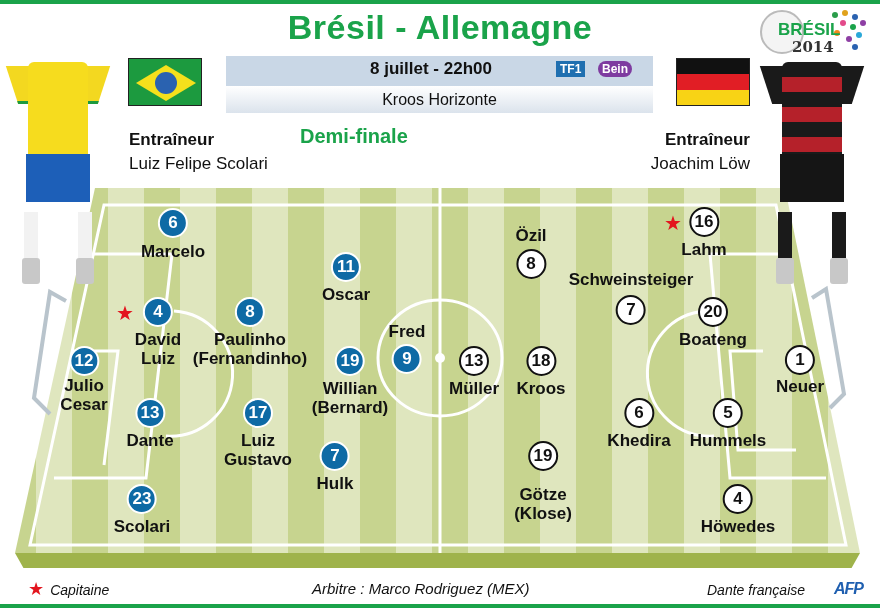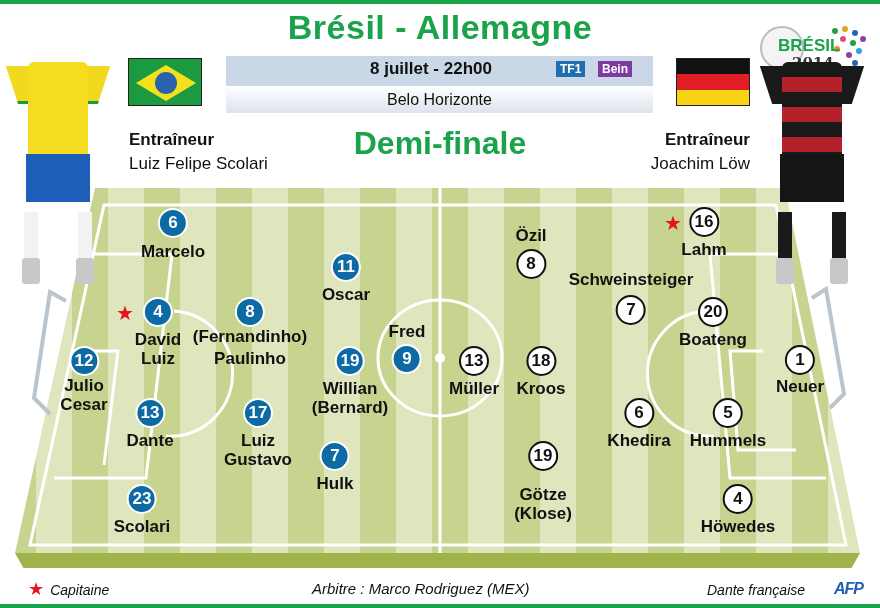--- a/index.html
+++ b/index.html
@@ -6,33 +6,33 @@
   body { width: 880px; height: 608px; background: #ffffff; position: relative; overflow: hidden; font-family: "Liberation Sans", sans-serif; color: #111; }
   .topbar { position: absolute; left: 0; top: 0; width: 880px; height: 4px; background: #1aa34a; }
   .botbar { position: absolute; left: 0; bottom: 0; width: 880px; height: 4px; background: #1aa34a; }
   .title { position: absolute; left: 220px; top: 8px; width: 440px; text-align: center; font-weight: bold; font-size: 34px; color: #1aa34a; letter-spacing: 0.5px; }
   .infobox { position: absolute; left: 226px; top: 56px; width: 427px; height: 54px; }
   .info-date { height: 30px; background: #c9d7e6; position: relative; font-weight: bold; font-size: 17px; text-align: center; line-height: 26px; }
   .info-date .date-text { position: absolute; left: 120px; width: 170px; text-align: center; }
   .info-venue { height: 27px; background: linear-gradient(#ffffff, #dbe3ec); font-size: 16px; text-align: center; line-height: 27px; }
   .badge { position: absolute; top: 5px; height: 16px; color: #fff; font-size: 12px; font-weight: bold; line-height: 16px; padding: 0 4px; }
   .badge-tf1 { left: 330px; background: #1f6fb0; }
-  .badge-bein { left: 372px; background: #7e3ba0; }
+  .badge-bein { left: 372px; background: #7e3ba0; border-radius: 8px; }
   .flag { position: absolute; border: 1px solid #222; }
   .flag-br { left: 128px; top: 58px; width: 74px; height: 48px; background: #1c9a3f; overflow: hidden; }
   .flag-br .diamond { position: absolute; left: 7px; top: 6px; width: 60px; height: 36px; background: #f5e01c; clip-path: polygon(50% 0, 100% 50%, 50% 100%, 0 50%); }
   .flag-br .globe { position: absolute; left: 26px; top: 13px; width: 22px; height: 22px; border-radius: 50%; background: #2a62b0; }
   .flag-de { left: 676px; top: 58px; width: 74px; height: 48px; background: linear-gradient(#111 0 33.3%, #e11e25 33.3% 66.6%, #f8d315 66.6%); }
   .coach { position: absolute; top: 130px; font-size: 17px; }
   .coach .lbl { font-weight: bold; display: block; }
   .coach .name { display: block; margin-top: 4px; }
   .coach-br { left: 129px; }
   .coach-de { right: 130px; text-align: right; }
-  .stage { position: absolute; left: 300px; top: 125px; width: 280px; text-align: center; color: #1aa34a; font-weight: bold; font-size: 32px; }
-  .logo { position: absolute; left: 756px; top: 22px; width: 120px; height: 54px; text-decoration: underline; }
+  .stage { position: absolute; left: 300px; top: 125px; width: 280px; color: #1aa34a; font-weight: bold; font-size: 20px; }
+  .logo { position: absolute; left: 756px; top: 6px; width: 120px; height: 54px; text-decoration: underline; }
   .logo .ball { position: absolute; left: 4px; top: 4px; width: 44px; height: 44px; border-radius: 50%; border: 2px solid #bbb; background: #f4f4f4; }
   .logo .brasil { position: absolute; left: 22px; top: 14px; font-weight: bold; color: #1aa34a; font-size: 17px; }
   .logo .year { position: absolute; left: 36px; top: 32px; font-weight: bold; color: #333; font-size: 15px; font-family: "DejaVu Serif", serif; }
   .logo .dot { position: absolute; width: 6px; height: 6px; border-radius: 50%; }
   
   .kit { position: absolute; }
   .kit-br { left: 10px; top: 62px; width: 96px; }
   .kit-de { left: 764px; top: 62px; width: 96px; }
   .shirt { position: relative; width: 96px; height: 92px; }
   .shirt .body { position: absolute; left: 18px; top: 0; width: 60px; height: 92px; border-radius: 6px 6px 0 0; }
@@ -89,21 +89,21 @@
     <div class="globe"></div>
 </div>
 <div class="flag flag-de"></div>
 
 <div class="infobox">
   <div class="info-date">
     <span class="date-text">8 juillet - 22h00</span>
     <span class="badge badge-tf1">TF1</span>
     <span class="badge badge-bein">Bein</span>
   </div>
-  <div class="info-venue">Belo Horizonte</div>
+  <div class="info-venue">Kroos Horizonte</div>
 </div>
 
 <div class="coach coach-br">
   <span class="lbl">Entraîneur</span>
   <span class="name">Luiz Felipe Scolari</span>
 </div>
 <div class="coach coach-de">
   <span class="lbl">Entraîneur</span>
   <span class="name">Joachim Löw</span>
 </div>
@@ -176,21 +176,21 @@
 <div class="player" style="left:150px;top:398px">
   <span class="num br">13</span>
   <span class="pname" style="margin-top:3px">Dante</span>
 </div>
 <div class="player" style="left:142px;top:484px">
   <span class="num br">23</span>
   <span class="pname" style="margin-top:3px">Scolari</span>
 </div>
 <div class="player" style="left:250px;top:297px">
   <span class="num br">8</span>
-  <span class="pname">(Fernandinho)</span><span class="pname" style="margin-top:3px">Paulinho</span>
+  <span class="pname" style="margin-top:3px">Paulinho</span><span class="pname">(Fernandinho)</span>
 </div>
 <div class="player" style="left:258px;top:398px">
   <span class="num br">17</span>
   <span class="pname" style="margin-top:3px">Luiz</span><span class="pname">Gustavo</span>
 </div>
 <div class="player" style="left:346px;top:252px">
   <span class="num br">11</span>
   <span class="pname" style="margin-top:3px">Oscar</span>
 </div>
 <div class="player" style="left:350px;top:346px">

